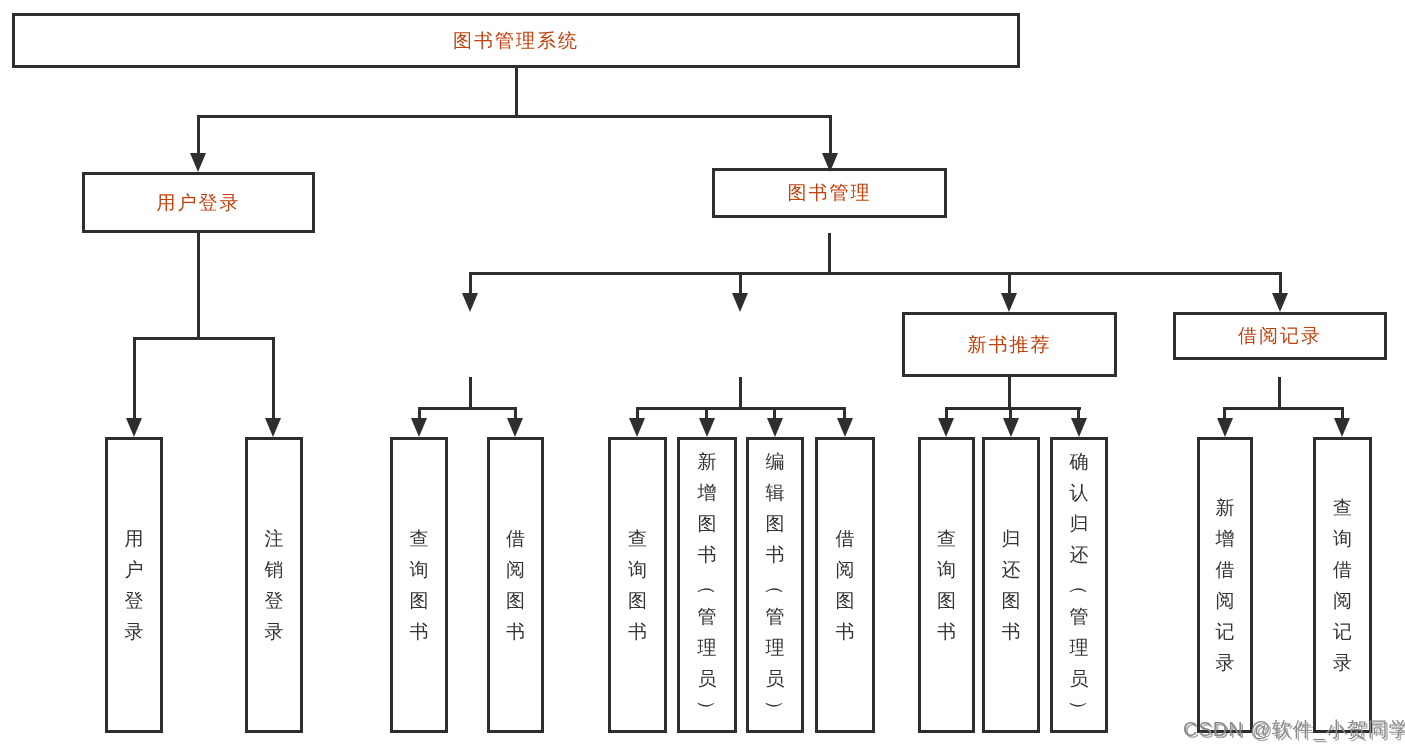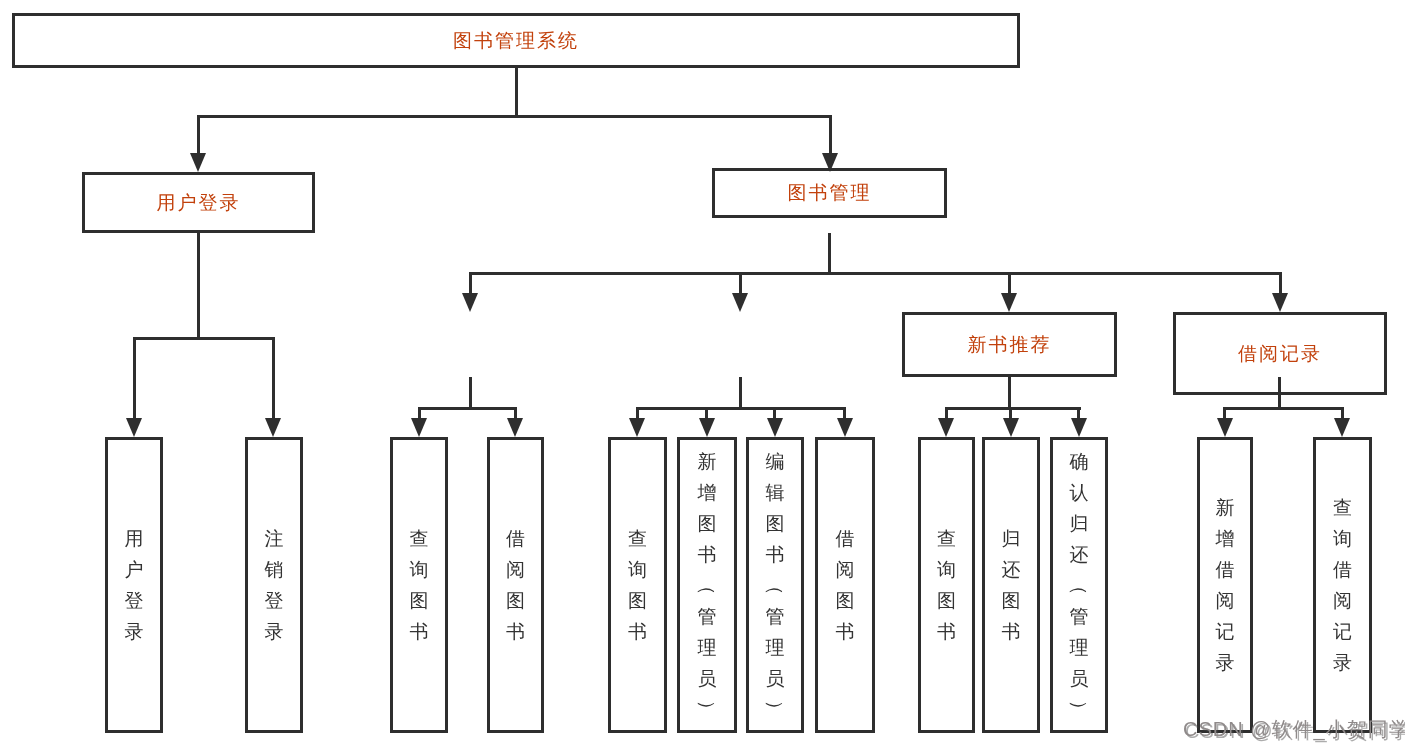--- a/index.html
+++ b/index.html
@@ -44,21 +44,21 @@
   <div class="box h" style="left:82px;top:172px;width:233px;height:61px">
     <span>用户登录</span>
   </div>
   <div class="box h" style="left:712px;top:168px;width:235px;height:50px">
     <span>图书管理</span>
   </div>
 
   <div class="box h" style="left:902px;top:312px;width:215px;height:65px">
     <span>新书推荐</span>
   </div>
-  <div class="box h" style="left:1173px;top:312px;width:214px;height:83px">
+  <div class="box h" style="left:1173px;top:312px;width:214px;height:48px">
     <span>借阅记录</span>
   </div>
 
   <div class="box leaf" style="left:105px;top:437px;width:58px;height:296px">
     <div class="vtext">
         <span>用</span>
         <span>户</span>
         <span>登</span>
         <span>录</span>
       </div>

